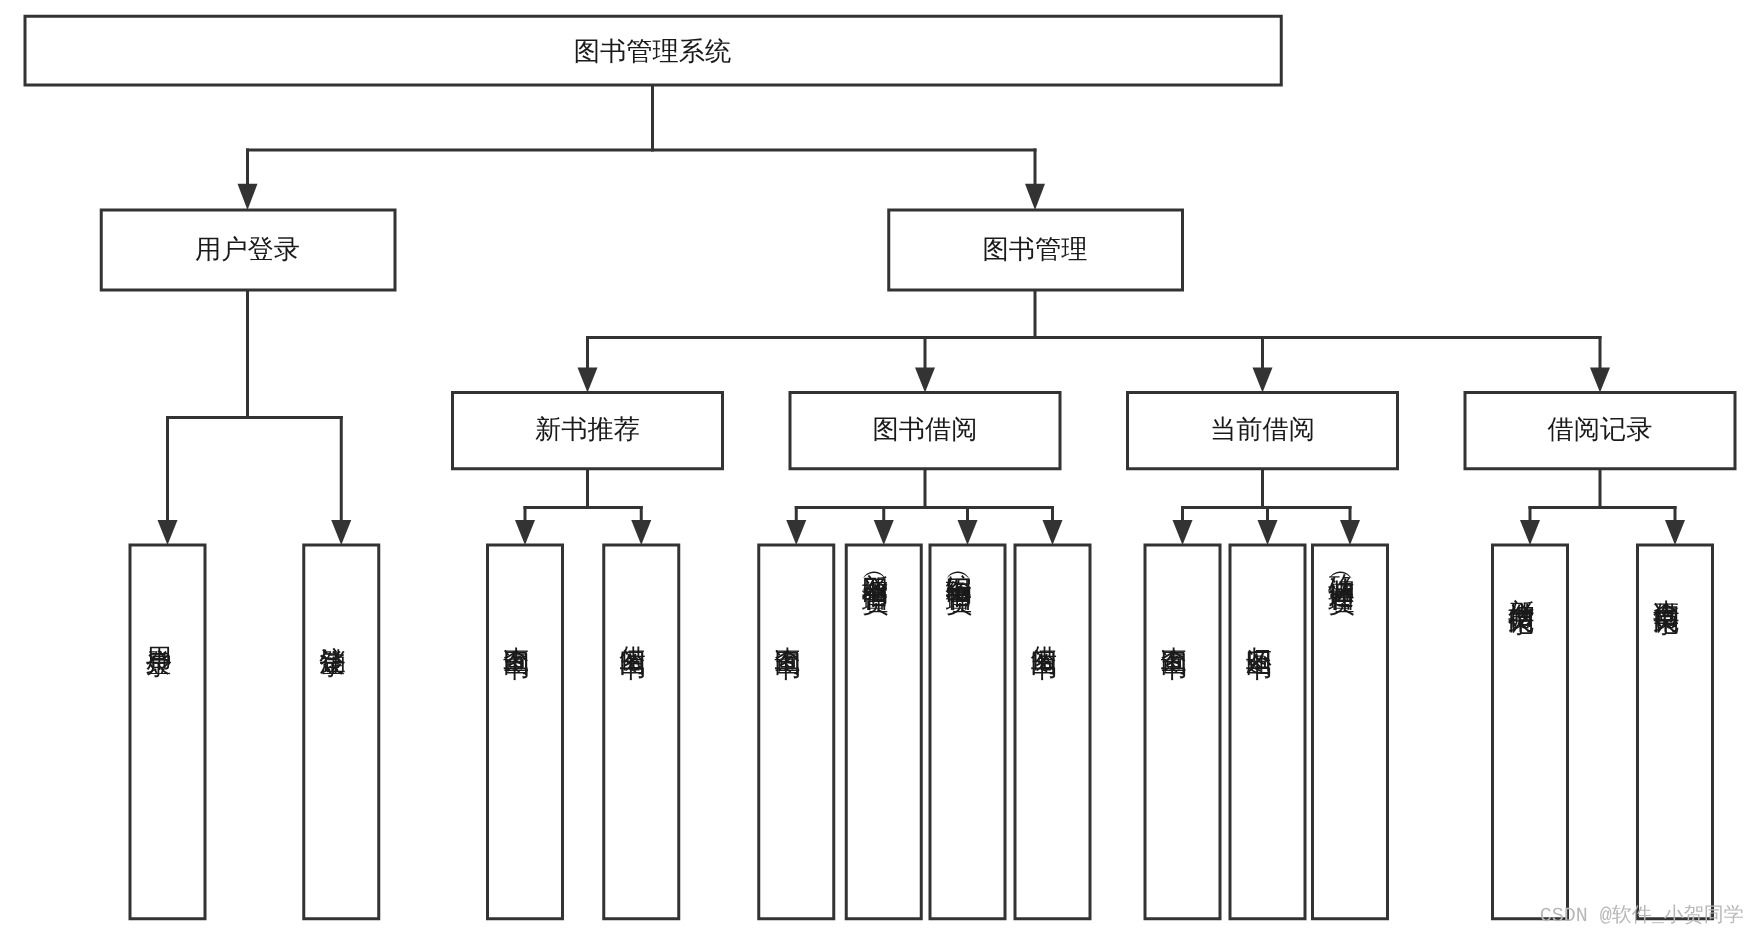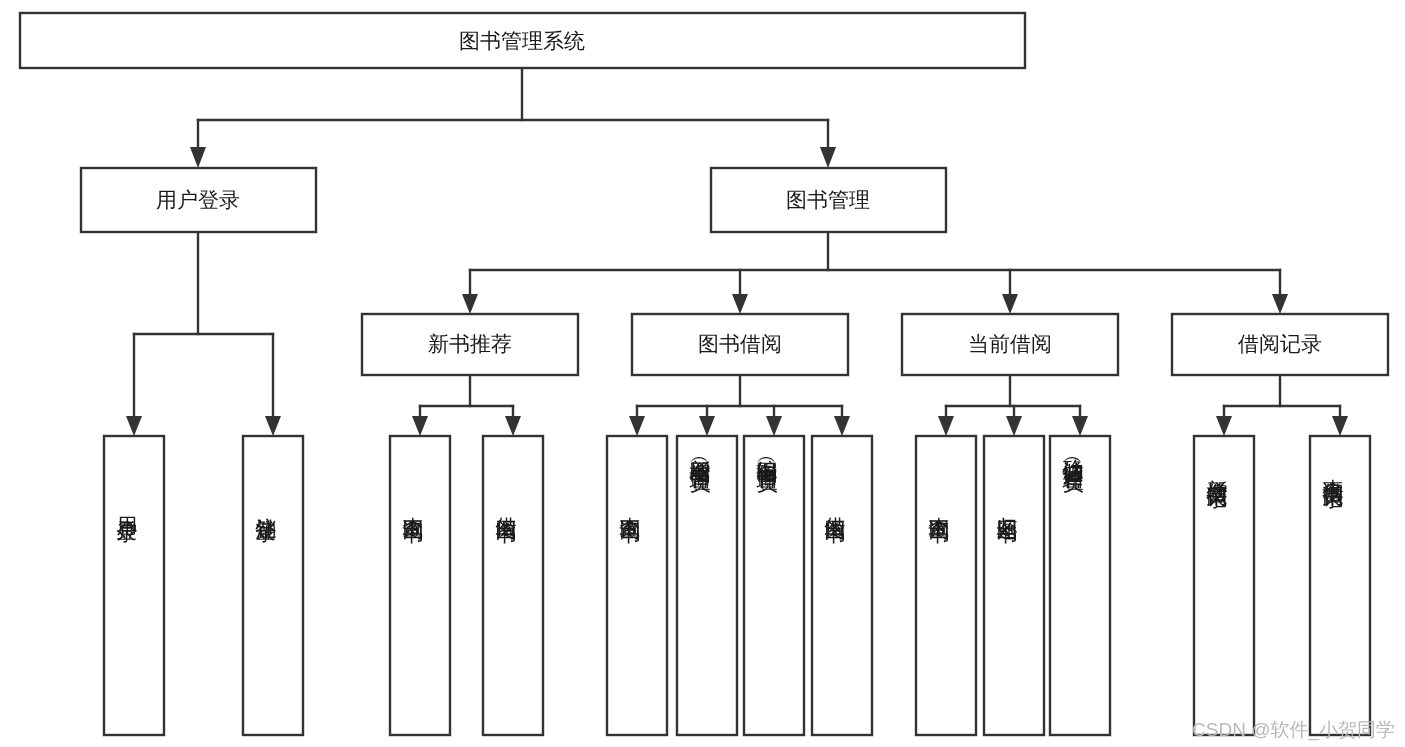--- a/index.html
+++ b/index.html
@@ -58,22 +58,22 @@
     line-height: 1.0;
     color: #1a1a1a;
     letter-spacing: 2px;
     white-space: nowrap;
     pointer-events: none;
   }
   .watermark {
     position: absolute;
     right: 10px;
     bottom: 4px;
-    font-family: Liberation Sans, sans-serif;
-    font-size: 19px;
+    font-family: Liberation Mono, monospace;
+    font-size: 16px;
     color: #b8b8b8;
     white-space: nowrap;
     pointer-events: none;
   }
 </style>
 </head>
 <body>
 
 <div id="diagram-root">
 

